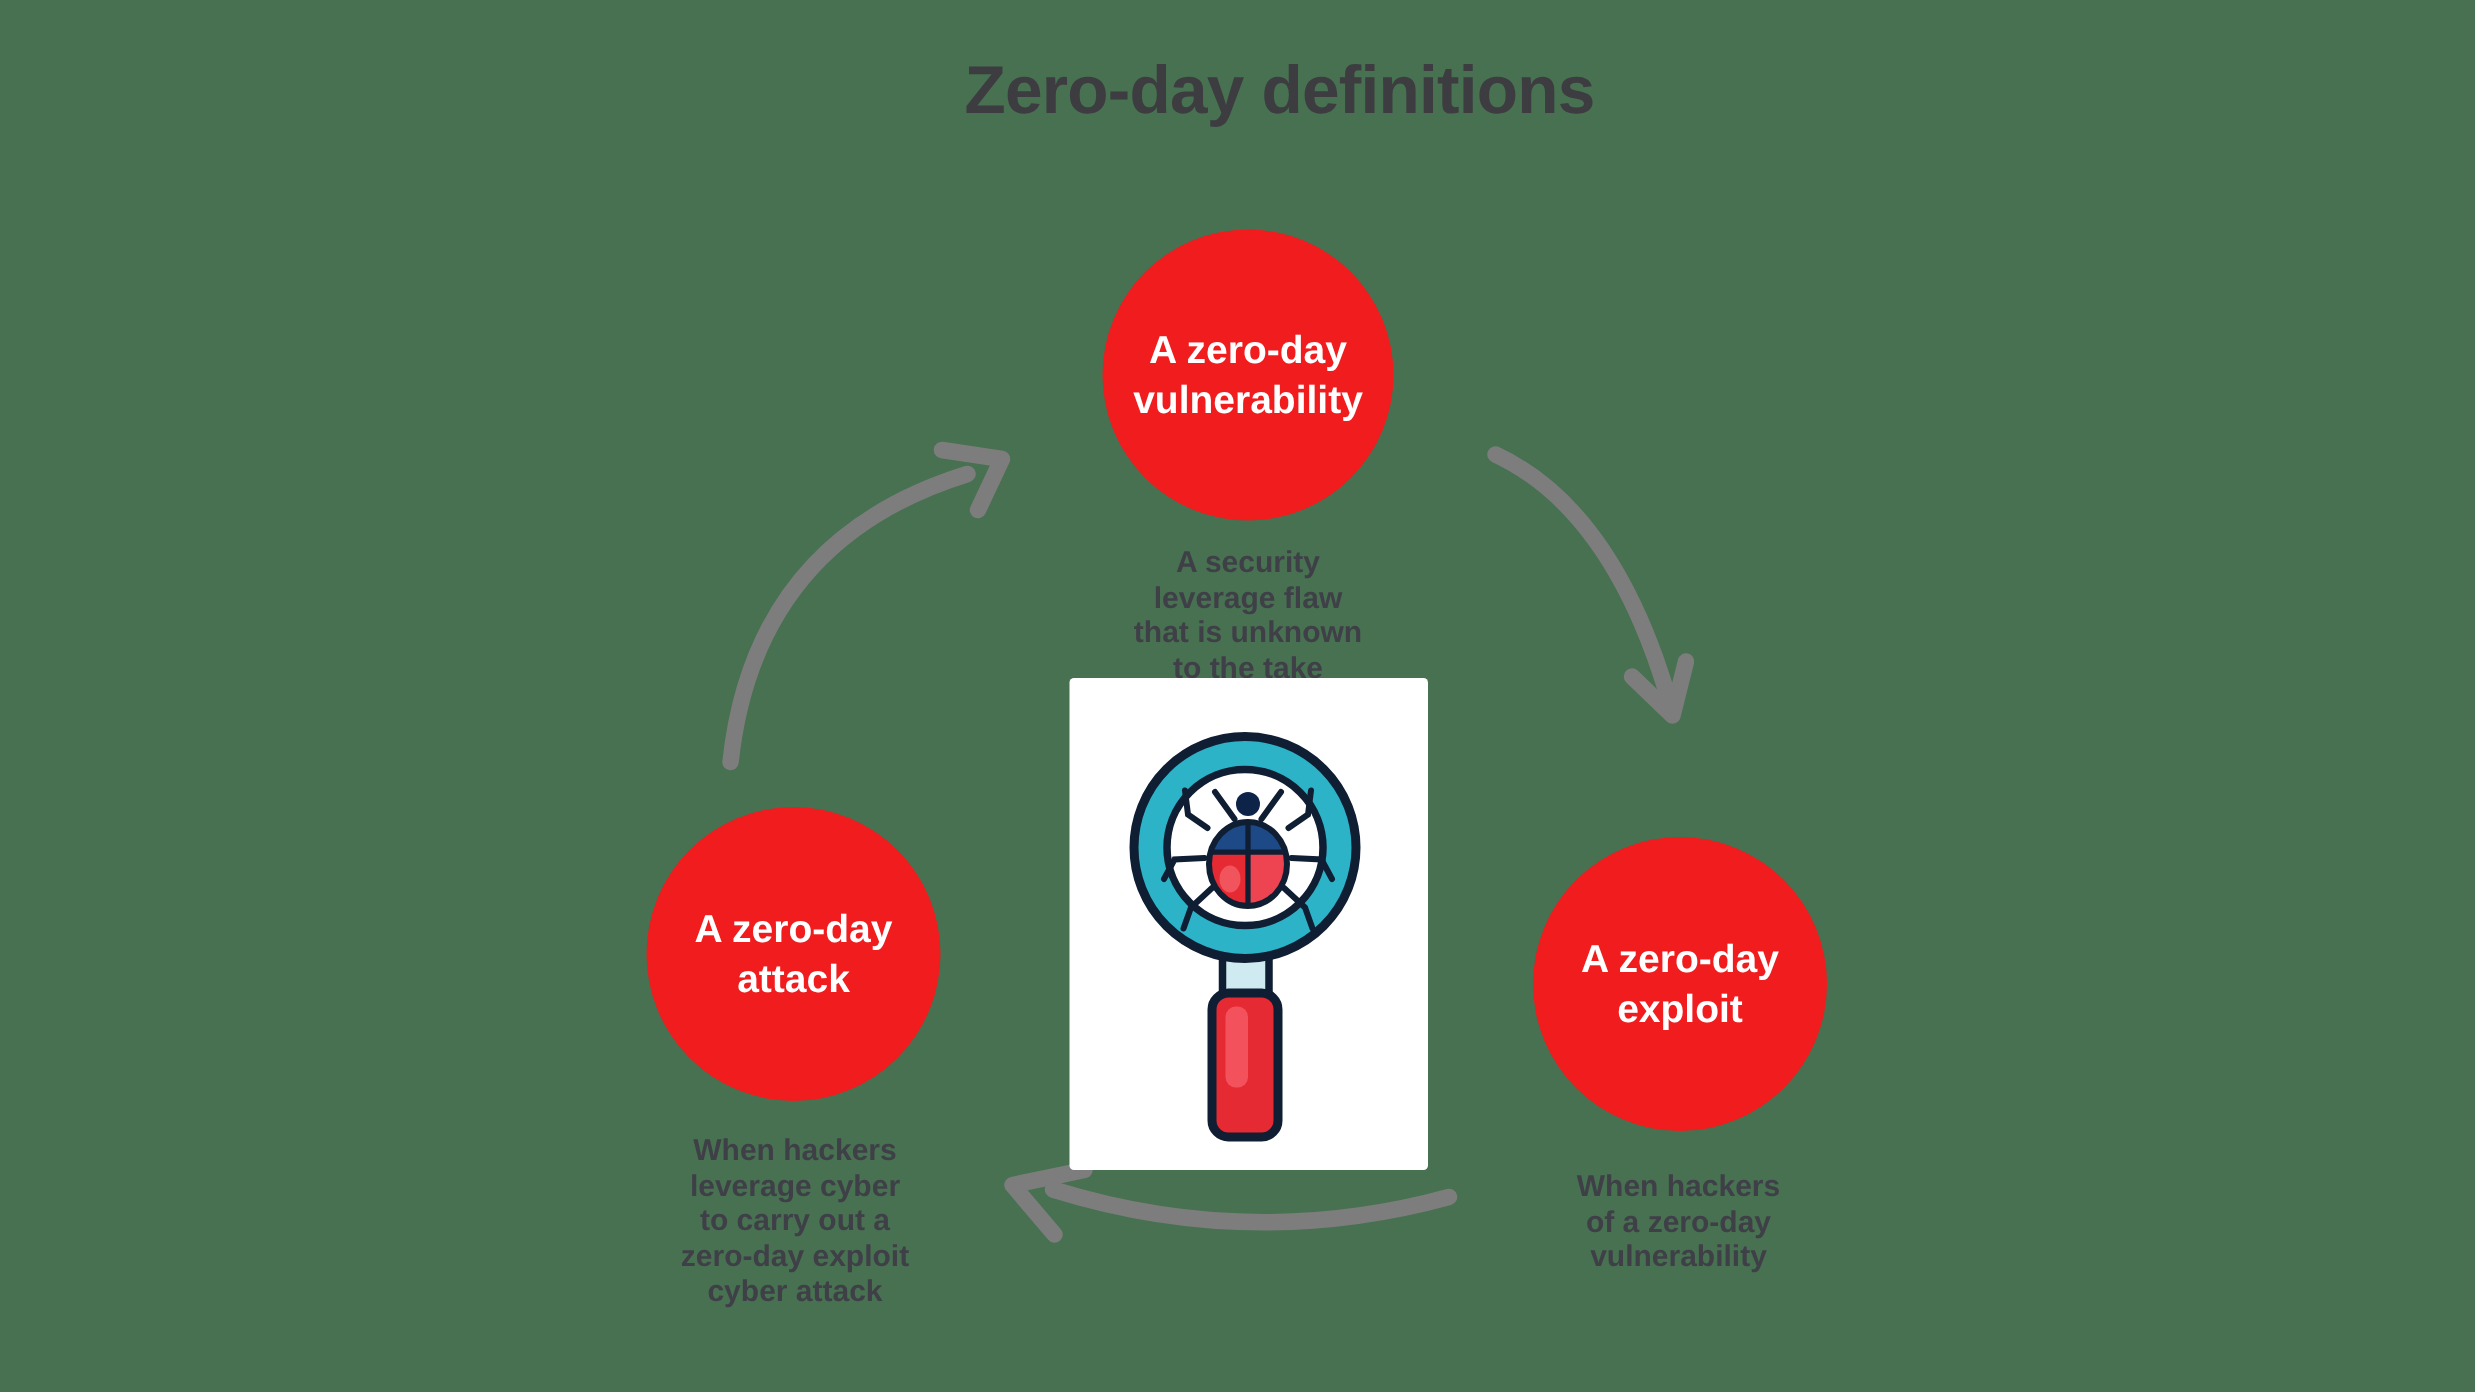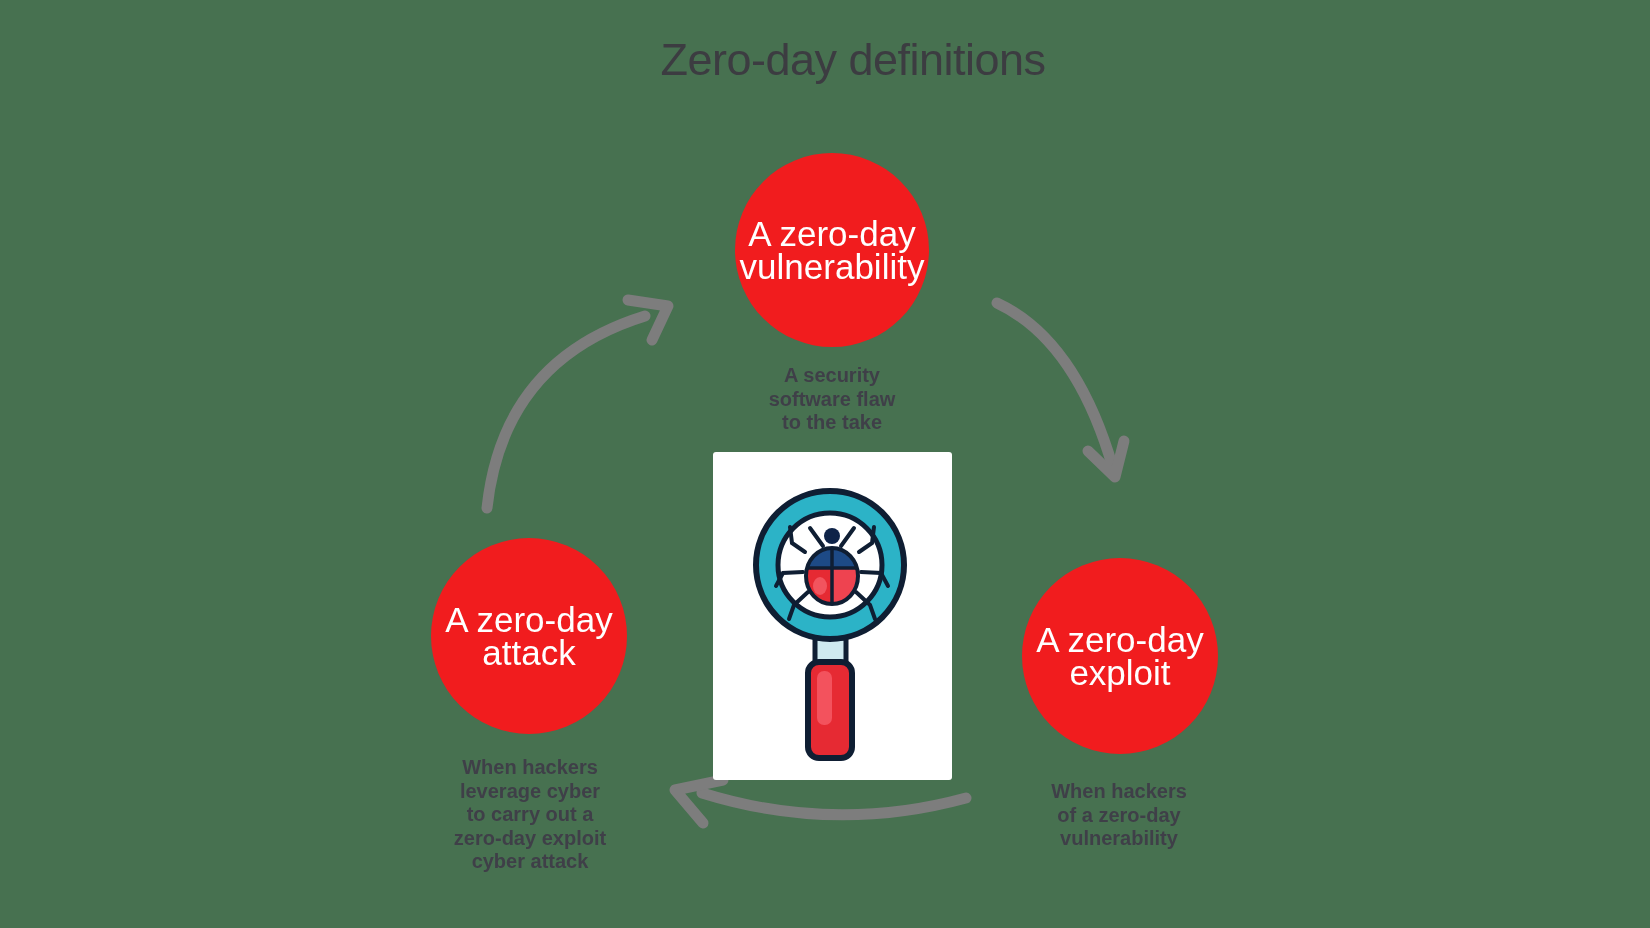--- a/index.html
+++ b/index.html
@@ -3,28 +3,28 @@
 <meta charset="utf-8">
 <style>
   html,body{margin:0;padding:0;background:#477150;}
   .stage{
     position:relative;width:1650px;height:928px;overflow:hidden;
     background:#477150;
     font-family:"Liberation Sans", sans-serif;
   }
   .title{
     position:absolute;left:446px;top:34px;width:814px;
-    text-align:center;font-size:45px;font-weight:400;letter-spacing:-0.5px;
+    text-align:center;font-size:45px;font-weight:700;letter-spacing:-0.5px;
     color:#3c3c41;margin:0;z-index:1;
   }
   .node{
     position:absolute;border-radius:50%;background:#f11c1e;
     display:flex;flex-direction:column;align-items:center;justify-content:center;
-    color:#ffffff;font-size:35px;line-height:33px;text-align:center;
-    z-index:4;font-weight:400;
+    color:#ffffff;font-size:26px;line-height:33px;text-align:center;
+    z-index:4;font-weight:700;
   }
   .node-vulnerability{left:735px;top:153px;width:194px;height:194px;}
   .node-attack{left:431px;top:538px;width:196px;height:196px;}
   .node-exploit{left:1022px;top:558px;width:196px;height:196px;}
   .desc{
     position:absolute;width:300px;text-align:center;
     color:#3f3f48;font-weight:700;font-size:20px;line-height:23.5px;
     z-index:1;
   }
   .desc-vulnerability{left:682px;top:364px;}
@@ -61,21 +61,22 @@
       </g>
       <g>
         <path d="M 487 508 Q 503 360 645 316"></path>
         <path d="M 628 300 L 668 306 L 652 340"></path>
       </g>
     </g>
   </svg>
 
   <div class="desc desc-vulnerability">
     <span class="ln">A security</span>
-    <span class="ln">software flaw</span>
+    <span class="ln">leverage flaw</span>
+    <span class="ln">that is unknown</span>
     <span class="ln">to the take</span>
   </div>
 
   <div class="card"></div>
 
   <svg class="overlay magnifier-layer" viewBox="0 0 1650 928">
     <defs>
       <clipPath id="bug-top">
           <rect x="800" y="542" width="64" height="26"></rect>
         </clipPath>

